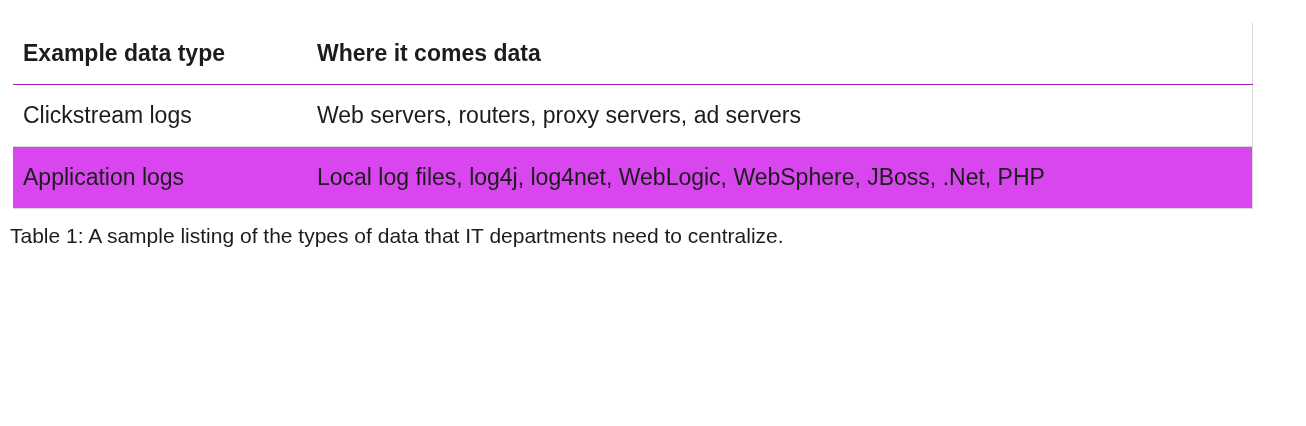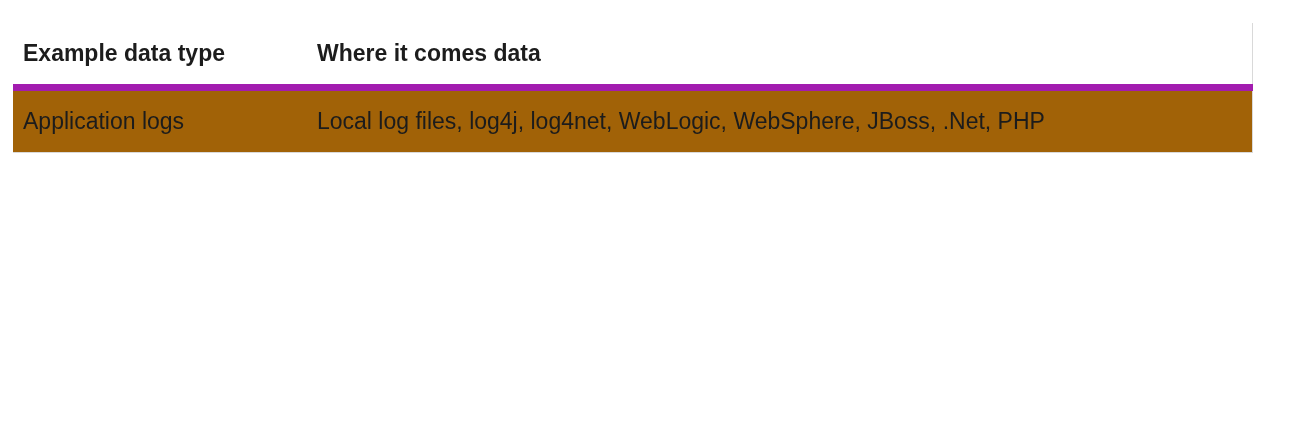--- a/index.html
+++ b/index.html
@@ -31,48 +31,53 @@
     height: 61px;
     padding: 0 14px 0 10px;
     text-align: left;
     vertical-align: middle;
     white-space: nowrap;
     overflow: hidden;
     font-weight: normal;
   }
   table.data-table thead th {
     font-weight: bold;
-    border-bottom: 7px solid #a21caf;
+    border-bottom: 1px solid #a21caf;
   }
   table.data-table tbody td {
     border-bottom: 1px solid #d9d9d9;
   }
   table.data-table .col-type  { width: 270px; }
-  tr.row-alt { background: #a16207; }
+  tr.row-alt { background: #d946ef; }
   .caption {
     margin: 13px 0 0 10px;
     font-size: 21px;
     line-height: 1.3;
     color: #1c1c1c;
   }
 </style>
 </head>
 <body>
 
 <div class="page">
 
   <table class="data-table">
     <thead>
       <tr>
         <th class="col-type">Example data type</th>
         <th class="col-source">Where it comes data</th>
       </tr>
     </thead>
     <tbody>
+      <tr>
+        <td>Clickstream logs</td>
+        <td>Web servers, routers, proxy servers, ad servers</td>
+      </tr>
       <tr class="row-alt">
         <td>Application logs</td>
         <td>Local log files, log4j, log4net, WebLogic, WebSphere, JBoss, .Net, PHP</td>
       </tr>
     </tbody>
   </table>
 
+  <div class="caption">Table 1: A sample listing of the types of data that IT departments need to centralize.</div>
 
 </div>
 
 </body></html>

